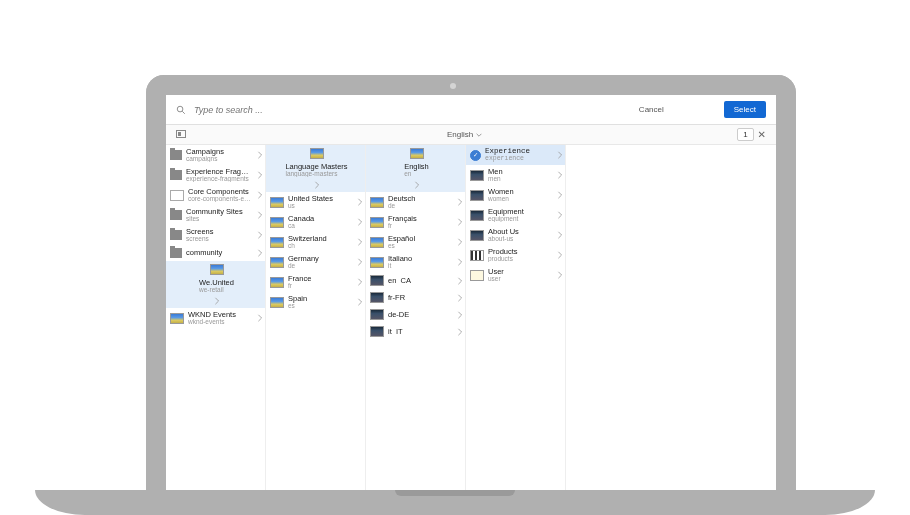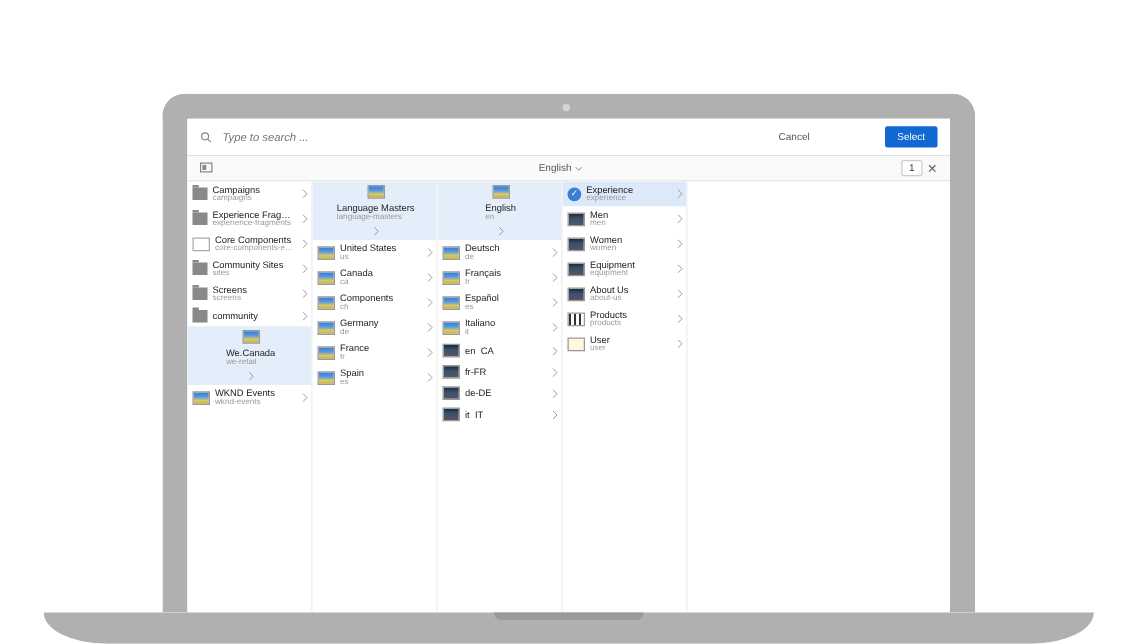--- a/index.html
+++ b/index.html
@@ -1,19 +1,19 @@
 <!DOCTYPE html>
 <html><head>
 <meta charset="utf-8">
 <style>
 * { margin: 0; padding: 0; box-sizing: border-box; }
 body { font-family: -apple-system, BlinkMacSystemFont, "Segoe UI", Arial, sans-serif; background: #fff; width: 910px; height: 515px; position: relative; overflow: hidden; }
 
 
-.laptop-frame { position: absolute; top: 75px; left: 130px; width: 650px; height: 415px; border: 20px solid #b0b0b0; border-bottom: none; border-radius: 18px 18px 0 0; background: #fff; overflow: hidden; }
+.laptop-frame { position: absolute; top: 75px; left: 146px; width: 650px; height: 415px; border: 20px solid #b0b0b0; border-bottom: none; border-radius: 18px 18px 0 0; background: #fff; overflow: hidden; }
 .laptop-camera { position: absolute; top: 83px; left: 450px; width: 6px; height: 6px; border-radius: 50%; background: #d4d4d4; z-index: 10; }
 .laptop-base { position: absolute; bottom: 0; left: 35px; width: 840px; height: 25px; background: #b0b0b0; border-radius: 0 0 50px 50px / 0 0 25px 25px; }
 .laptop-notch { position: absolute; bottom: 19px; left: 50%; transform: translateX(-50%); width: 120px; height: 6px; background: #9a9a9a; border-radius: 0 0 10px 10px; }
 
 
 .screen { position: absolute; inset: 0; background: #fff; display: flex; flex-direction: column; font-size: 8px; color: #333; }
 
 
 .search-bar { display: flex; align-items: center; padding: 6px 10px; border-bottom: 1px solid #e0e0e0; gap: 8px; }
 .search-icon-svg { width: 10px; height: 10px; flex-shrink: 0; }
@@ -33,21 +33,21 @@
 .close-x { font-size: 10px; color: #666; cursor: pointer; }
 
 
 .columns { flex: 1; display: flex; overflow: hidden; }
 .column { flex: 0 0 100px; border-right: 1px solid #eee; overflow-y: auto; }
 .column::-webkit-scrollbar { width: 0; }
 
 
 .row { display: flex; align-items: center; padding: 3px 2px 3px 4px; gap: 4px; border-bottom: 0; cursor: pointer; }
 .row.selected { background: #e3eefa; flex-direction: column; }
-.row.picked { background: #dbe9f9; }
+.row.picked { background: #dbe9f9; font-family: Liberation Mono, monospace; }
 .thumb { width: 14px; height: 11px; flex-shrink: 0; background: linear-gradient(180deg, #3a7bd5 0%, #5a9ae5 40%, #dcca60 70%, #c5b14a 100%); border: 1px solid #999; }
 .thumb.folder { width: 12px; height: 10px; background: #888; border: none; position: relative; }
 .thumb.folder::before { content:""; position:absolute; top:-2px; left:0; width:5px; height:2px; background:#888; }
 .thumb.dark { background: linear-gradient(180deg, #1a2a3a 0%, #3a506a 40%, #556 100%); }
 .thumb.prod { background: repeating-linear-gradient(90deg, #333 0 2px, #fff 2px 4px); }
 .thumb.user { background: #fdf8e0; position:relative; }
 .thumb.outlined { background:#fff; border:1px solid #aaa; }
 .labels { flex: 1; min-width: 0; line-height: 1; overflow:hidden; }
 .title { font-size: 7.5px; color: #222; white-space: nowrap; overflow: hidden; text-overflow: ellipsis; }
 .subtitle { font-size: 6.5px; color: #999; white-space: nowrap; overflow: hidden; text-overflow: ellipsis; }
@@ -147,21 +147,21 @@
               <div class="title">community</div>
               <div class="subtitle"></div>
             </div>
             <div class="chevron"><svg viewBox="0 0 6 10">
                 <path d="M1 1 L5 5 L1 9" stroke="#999" stroke-width="1" fill="none"></path>
               </svg></div>
           </div>
           <div class="row selected">
             <div class="thumb "></div>
             <div class="labels">
-              <div class="title">We.Canada</div>
+              <div class="title">We.United</div>
               <div class="subtitle">we-retail</div>
             </div>
             <div class="chevron"><svg viewBox="0 0 6 10">
                 <path d="M1 1 L5 5 L1 9" stroke="#999" stroke-width="1" fill="none"></path>
               </svg></div>
           </div>
           <div class="row">
             <div class="thumb "></div>
             <div class="labels">
               <div class="title">WKND Events</div>
@@ -199,21 +199,21 @@
               <div class="title">Canada</div>
               <div class="subtitle">ca</div>
             </div>
             <div class="chevron"><svg viewBox="0 0 6 10">
                 <path d="M1 1 L5 5 L1 9" stroke="#999" stroke-width="1" fill="none"></path>
               </svg></div>
           </div>
           <div class="row">
             <div class="thumb "></div>
             <div class="labels">
-              <div class="title">Components</div>
+              <div class="title">Switzerland</div>
               <div class="subtitle">ch</div>
             </div>
             <div class="chevron"><svg viewBox="0 0 6 10">
                 <path d="M1 1 L5 5 L1 9" stroke="#999" stroke-width="1" fill="none"></path>
               </svg></div>
           </div>
           <div class="row">
             <div class="thumb "></div>
             <div class="labels">
               <div class="title">Germany</div>

